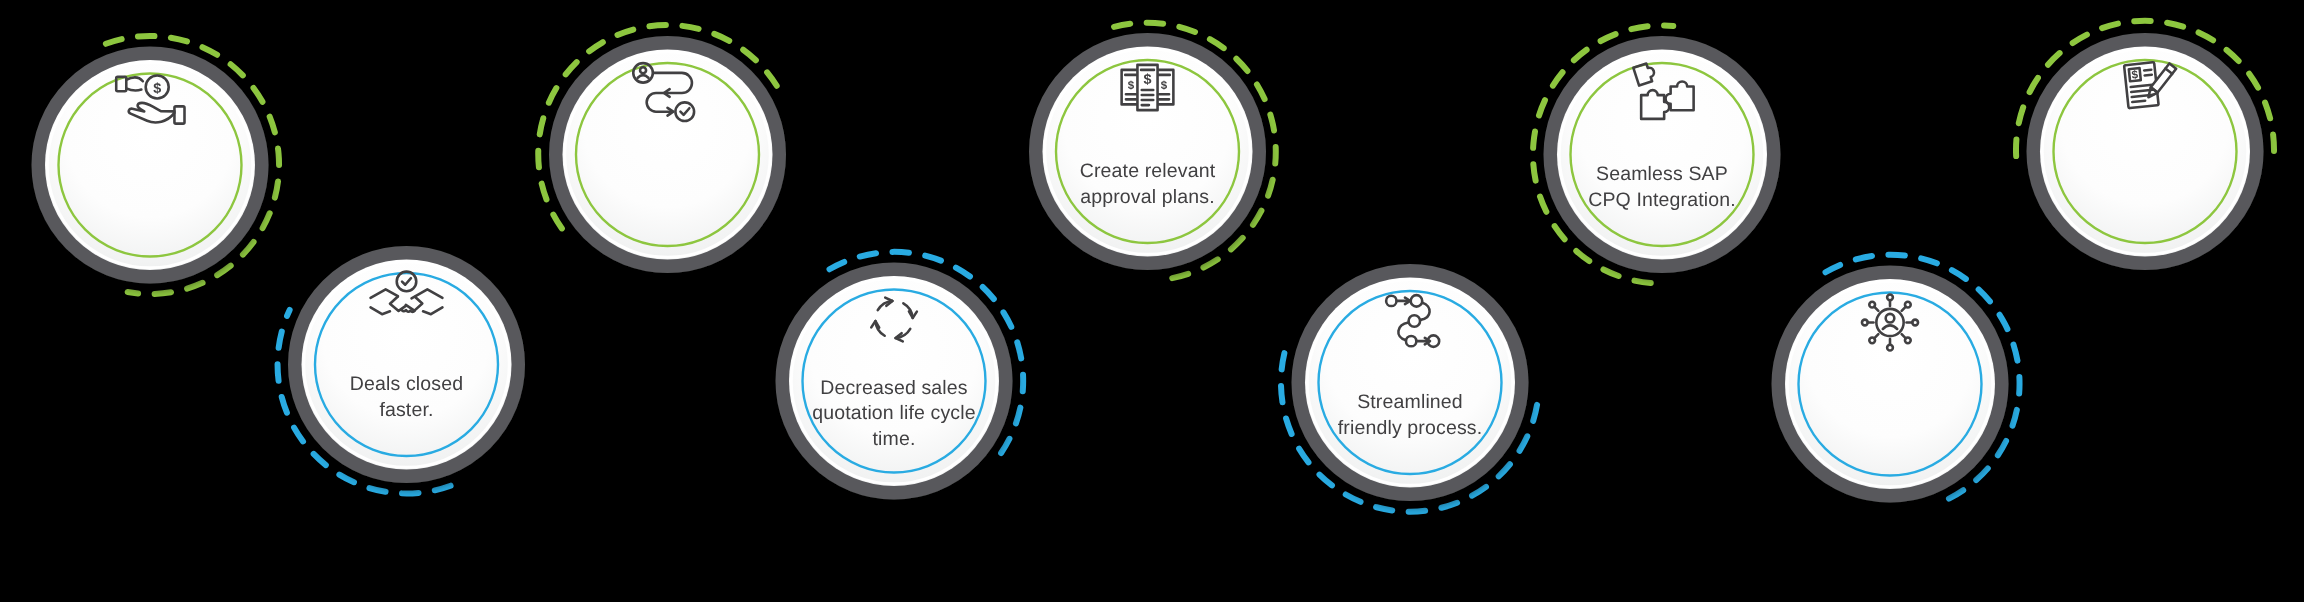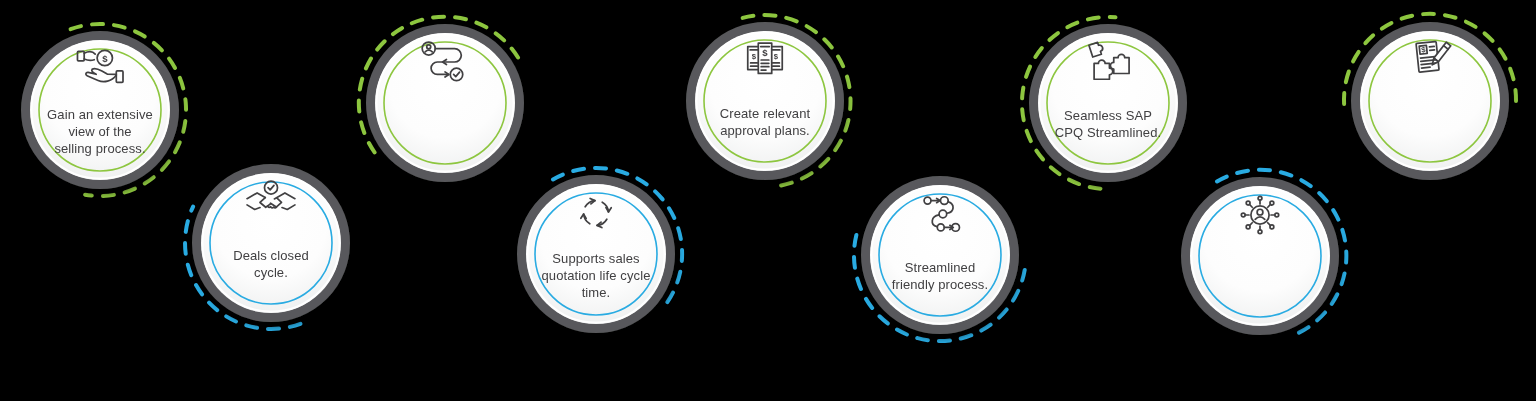--- a/index.html
+++ b/index.html
@@ -56,23 +56,20 @@
     </svg>
     <svg class="icon" width="58" height="46" viewBox="0 0 60 48">
       <rect x="6.5" y="5.5" width="7" height="10" rx="1"></rect>
       <path d="M13.5 7.5 c5 -2.5 9 -2 11.5 1"></path>
       <path d="M13.5 13.5 c4 1.8 7.5 1.8 10.5 0.8"></path>
       <circle cx="35" cy="12.5" r="8"></circle>
       <text x="35" y="16.5">$</text>
       <rect x="47" y="26" width="7" height="12" rx="1"></rect>
       <path d="M47 30.5 c-5 6.5 -13 8 -19 5.5 l-11.5 -5 c-2.2 -1 -1.4 -3.8 1.2 -3.4 l8.3 1.9 c-3.5 -1.7 -5.5 -3.4 -4.2 -5.2 c2.6 -1.8 7.2 0.2 10.2 1.9 l5.5 3.1 l9.5 0.2"></path>
     </svg>
-    <div class="label">Gain an extensive
-view of the
-selling process.</div>
   </div>
 
   <div class="node blue" style="left:171px;top:143px">
     <svg class="ring" viewBox="0 0 200 200">
       <path class="arc" d="M129.4 180.8 A86 86 0 0 1 22.1 63.6"></path>
       <g filter="url(#dshadow)">
           <circle class="darkring" cx="100" cy="100" r="74"></circle>
         </g>
       <circle cx="100" cy="100" r="70" fill="url(#wgrad)"></circle>
       <circle class="rim" cx="100" cy="100" r="68.5"></circle>
@@ -83,21 +80,21 @@
       <path d="M26.9 9.1 l2.2 2.2 4 -4.6"></path>
       <path d="M5 20.5 l10.5 -6 8.5 4.8"></path>
       <path d="M55 20.5 l-10.5 -6 -11 6.3"></path>
       <path d="M24 19.5 l-5.5 5 6 5 5 -3.5"></path>
       <path d="M36 19.8 l5 4.5 -5.5 5 -6 -4"></path>
       <path d="M26.5 28.5 q1.4 2.2 3.1 0.4 q1.4 2.2 3.1 0.4 q1.6 1.8 3 0"></path>
       <path d="M5 27 l8 4.8 5.5 -2"></path>
       <path d="M55 27 l-8 4.8 -5.5 -2"></path>
     </svg>
     <div class="label">Deals closed
-cycle.</div>
+faster.</div>
   </div>
 
   <div class="node green" style="left:345px;top:3px">
     <svg class="ring" viewBox="0 0 200 200">
       <path class="arc" d="M29.6 149.3 A86 86 0 1 1 177.9 63.6"></path>
       <g filter="url(#dshadow)">
           <circle class="darkring" cx="100" cy="100" r="74"></circle>
         </g>
       <circle cx="100" cy="100" r="70" fill="url(#wgrad)"></circle>
       <circle class="rim" cx="100" cy="100" r="68.5"></circle>
@@ -128,21 +125,21 @@
     <svg class="icon" width="46" height="46" viewBox="0 0 48 48">
       <path d="M12.7 17.5 A13 13 0 0 1 22.9 11.1"></path>
       <path d="M22.9 11.1 l-5 -2.3 M22.9 11.1 l-4.2 3.4"></path>
       <path d="M30.5 12.7 A13 13 0 0 1 37 22.9"></path>
       <path d="M37 22.9 l-2.6 -4.6 M37 22.9 l2.9 -4.4"></path>
       <path d="M35.3 30.5 A13 13 0 0 1 25.1 36.9"></path>
       <path d="M25.1 36.9 l5 2.3 M25.1 36.9 l4.2 -3.4"></path>
       <path d="M17.5 35.3 A13 13 0 0 1 11.1 25.1"></path>
       <path d="M11.1 25.1 l2.6 4.6 M11.1 25.1 l-2.9 4.4"></path>
     </svg>
-    <div class="label">Supports sales
+    <div class="label">Decreased sales
 quotation life cycle
 time.</div>
   </div>
 
   <div class="node green" style="left:665px;top:1px">
     <svg class="ring" viewBox="0 0 200 200">
       <path class="arc" d="M77.7 16.9 A86 86 0 1 1 114.9 184.7"></path>
       <g filter="url(#dshadow)">
           <circle class="darkring" cx="100" cy="100" r="74"></circle>
         </g>
@@ -206,21 +203,21 @@
       <circle class="thin" cx="100" cy="100" r="61"></circle>
     </svg>
     <svg class="icon" width="52" height="46" viewBox="0 0 54 48">
       <g transform="rotate(-18 14 10)">
         <path d="M8.5 4.5 h9.5 v3.2 a3.2 3.2 0 0 1 0 6.6 v3.2 h-9.5 z"></path>
       </g>
       <path d="M12.5 25.5 h4.5 a3.5 3.5 0 0 1 7 0 h4.5 v4.8 a3.5 3.5 0 0 1 0 7 v4.7 h-16 z"></path>
       <path d="M33 19.5 h4.5 a3.5 3.5 0 0 1 7 0 h4.5 v16.5 h-16 v-4.5 a3.5 3.5 0 0 1 0 -7 z"></path>
     </svg>
     <div class="label">Seamless SAP
-CPQ Streamlined.</div>
+CPQ Integration.</div>
   </div>
 
   <div class="node blue" style="left:1160px;top:156px">
     <svg class="ring" viewBox="0 0 200 200">
       <path class="arc" d="M57 25.5 A86 86 0 1 1 136.3 177.9"></path>
       <g filter="url(#dshadow)">
           <circle class="darkring" cx="100" cy="100" r="74"></circle>
         </g>
       <circle cx="100" cy="100" r="70" fill="url(#wgrad)"></circle>
       <circle class="rim" cx="100" cy="100" r="68.5"></circle>

